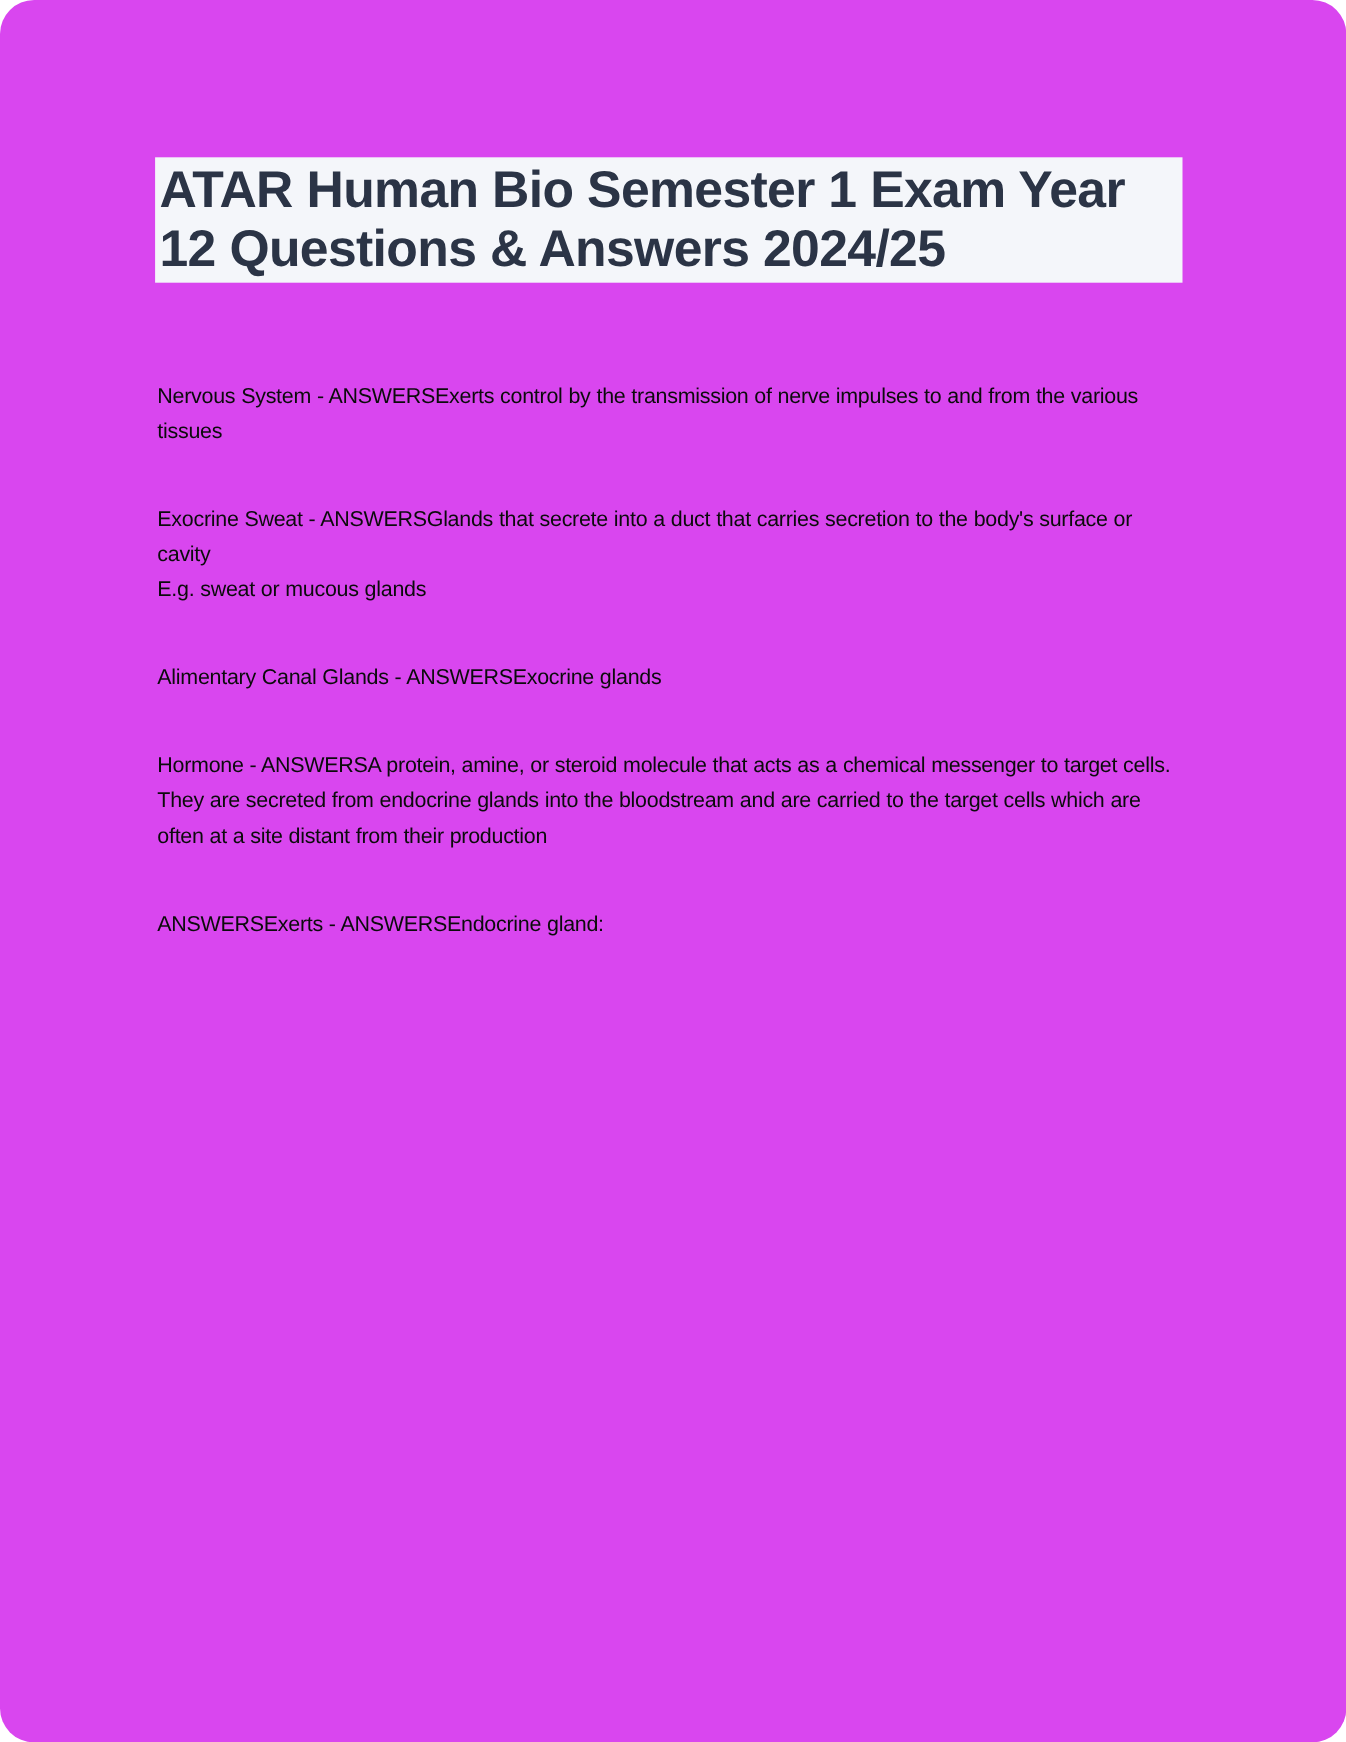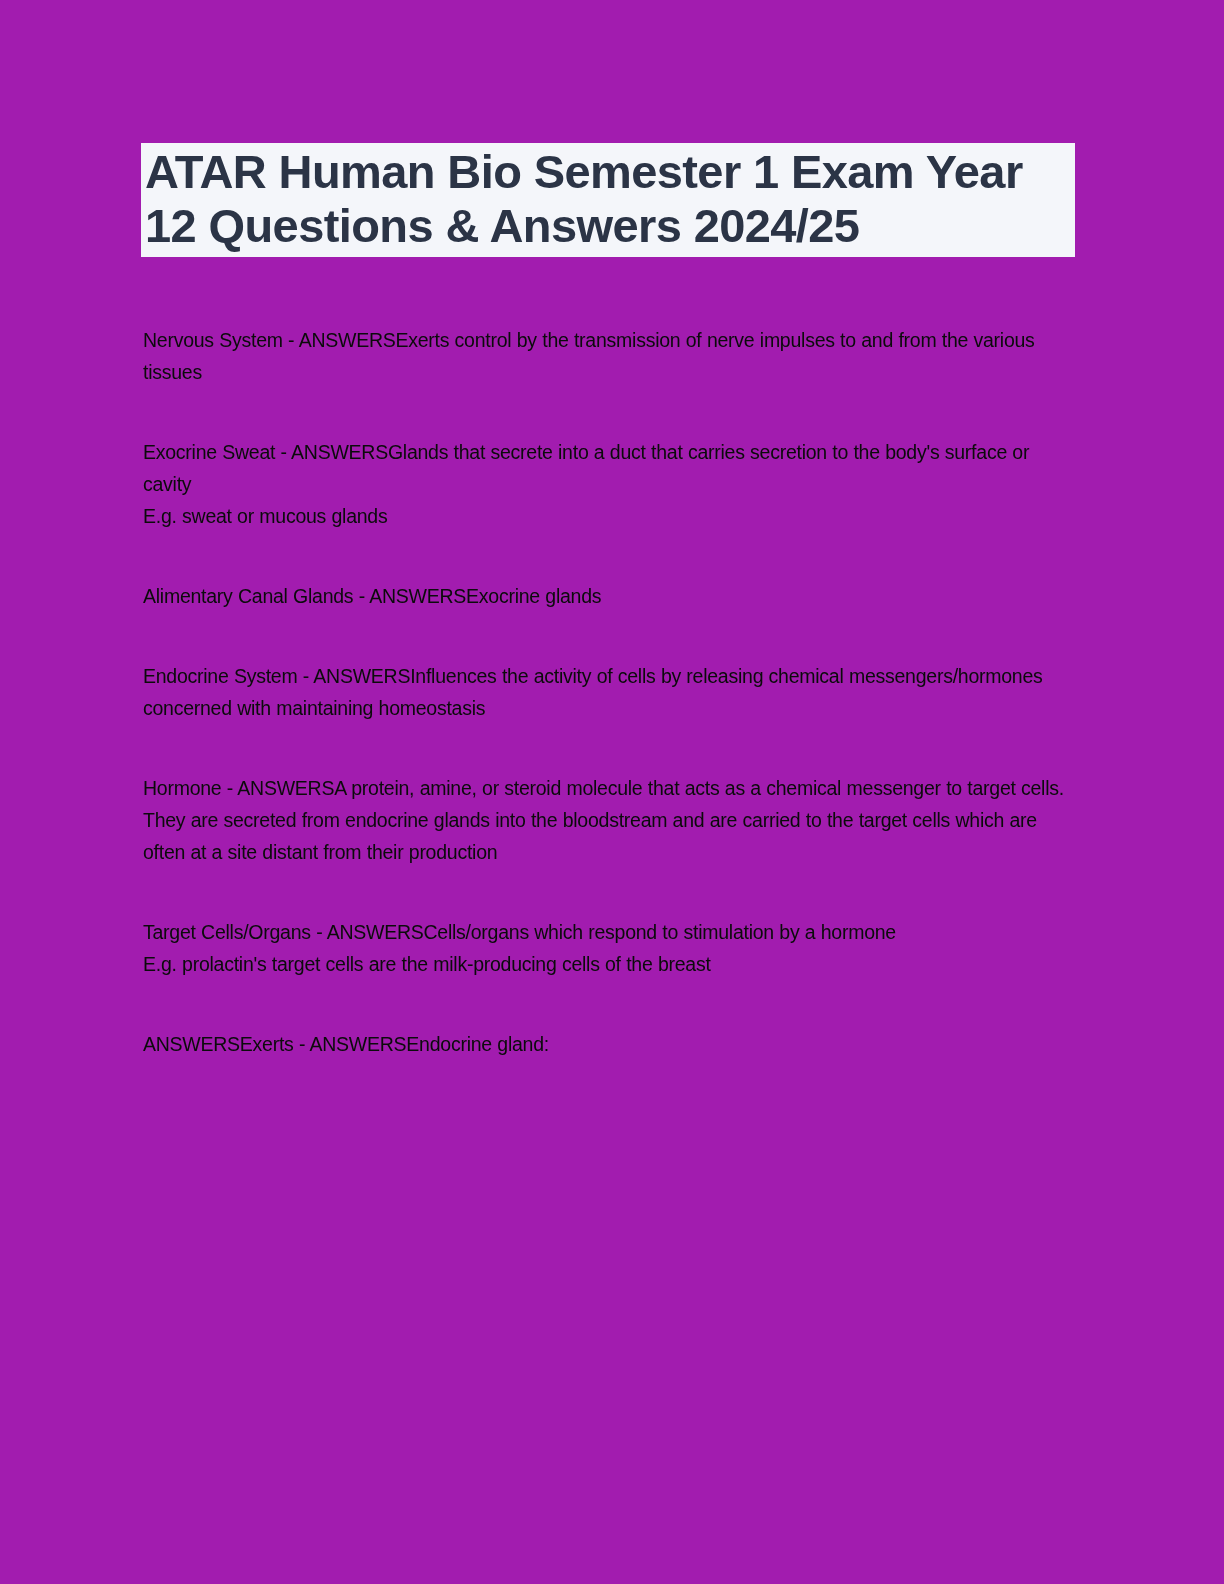--- a/index.html
+++ b/index.html
@@ -11,21 +11,22 @@
     width: 1224px;
     height: 1584px;
     position: relative;
     font-family: "Liberation Sans", sans-serif;
     overflow: hidden;
   }
 
   .page {
     position: absolute;
     inset: 0;
-    background: #a21caf;
+    background: #d946ef;
+    border-radius: 31px;
   }
 
   
   .title-band {
     position: absolute;
     left: 141px;
     top: 143px;
     width: 934px;
     min-height: 108px;
     background: #f4f6fa;
@@ -40,21 +41,21 @@
     line-height: 54px;
     letter-spacing: -0.6px;
     color: #2b3446;
     white-space: pre-wrap;
   }
 
   
   .body-wrap {
     position: absolute;
     left: 143px;
-    top: 324px;
+    top: 344px;
     width: 932px;
   }
 
   .qa-block {
     margin: 0 0 48px 0;
   }
   .qa-block:last-child {
     margin-bottom: 0;
   }
 
@@ -86,27 +87,20 @@
         <p class="para">Nervous System - ANSWERSExerts control by the transmission of nerve impulses to and from the various tissues</p>
       </div>
       <div class="qa-block">
         <p class="para">Exocrine Sweat - ANSWERSGlands that secrete into a duct that carries secretion to the body's surface or cavity</p>
         <p class="para">E.g. sweat or mucous glands</p>
       </div>
       <div class="qa-block">
         <p class="para">Alimentary Canal Glands - ANSWERSExocrine glands</p>
       </div>
       <div class="qa-block">
-        <p class="para">Endocrine System - ANSWERSInfluences the activity of cells by releasing chemical messengers/hormones concerned with maintaining homeostasis</p>
-      </div>
-      <div class="qa-block">
         <p class="para">Hormone - ANSWERSA protein, amine, or steroid molecule that acts as a chemical messenger to target cells. They are secreted from endocrine glands into the bloodstream and are carried to the target cells which are often at a site distant from their production</p>
-      </div>
-      <div class="qa-block">
-        <p class="para">Target Cells/Organs - ANSWERSCells/organs which respond to stimulation by a hormone</p>
-        <p class="para">E.g. prolactin's target cells are the milk-producing cells of the breast</p>
       </div>
       <div class="qa-block">
         <p class="para">ANSWERSExerts - ANSWERSEndocrine gland:</p>
       </div>
     </div>
 
 </div>
 
 </body></html>

